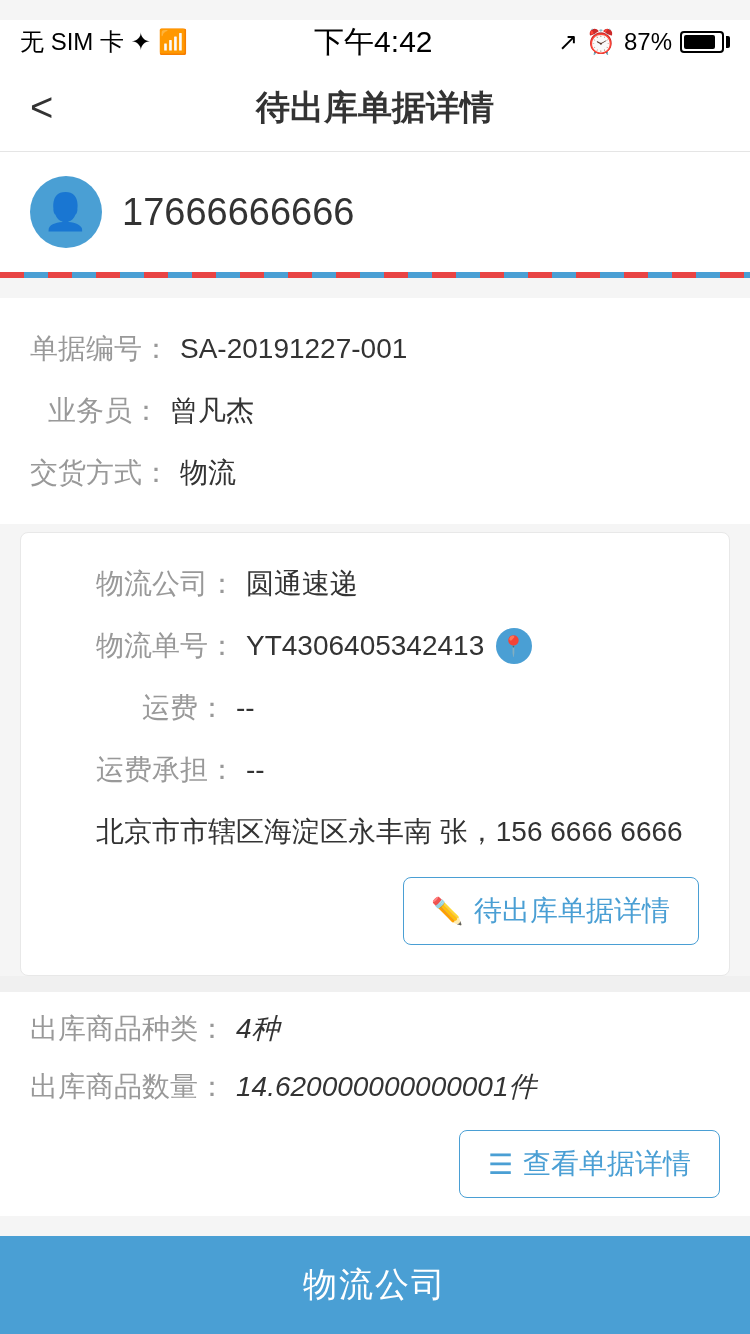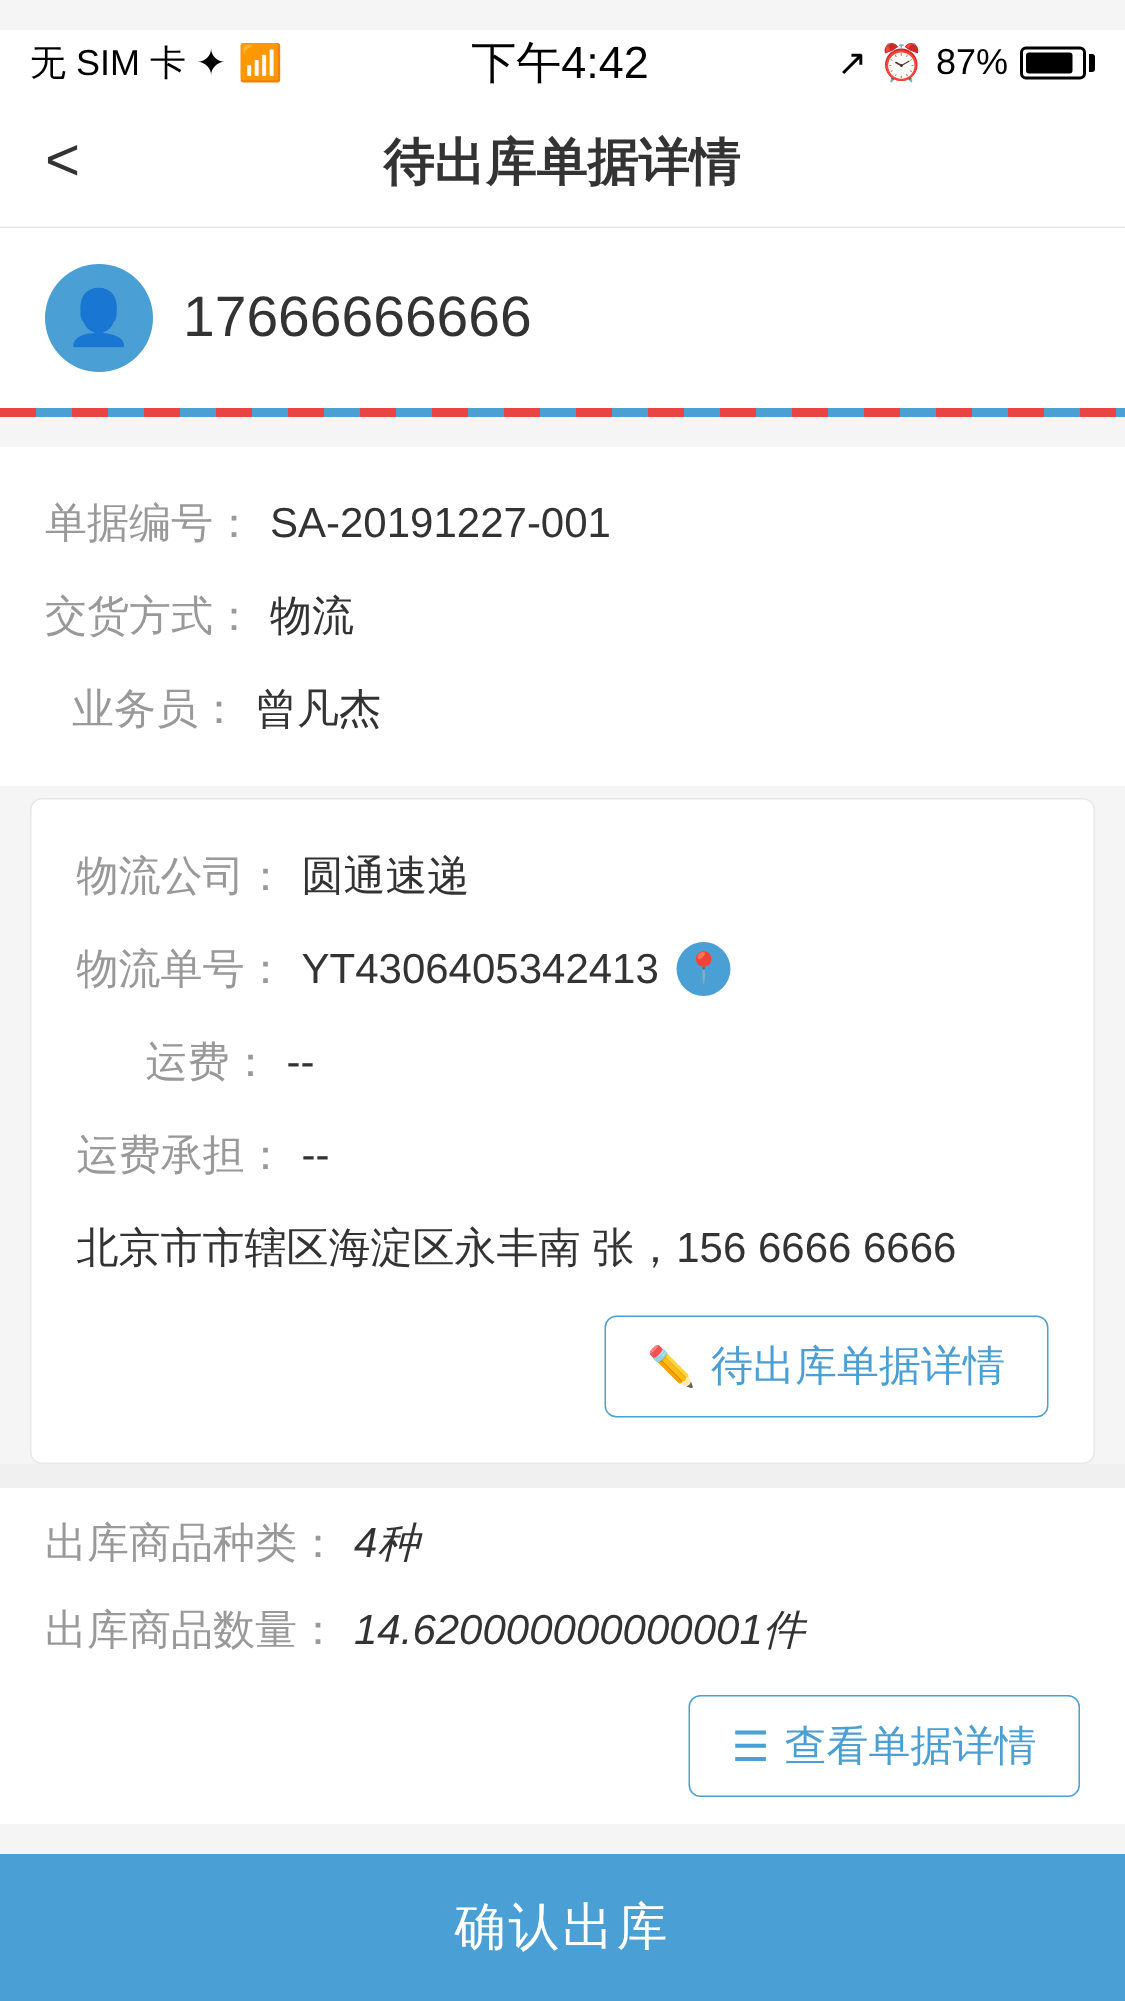--- a/index.html
+++ b/index.html
@@ -123,20 +123,21 @@
       background: #fff;
       padding: 30px 30px;
       margin-top: 20px;
     }
     .logistics-row {
       display: flex;
       align-items: flex-start;
       margin-bottom: 20px;
       font-size: 28px;
       line-height: 1.5;
+      margin-left: 45px;
     }
     .logistics-row:last-child { margin-bottom: 0; }
     .logistics-label {
       color: #999;
       min-width: 130px;
       text-align: right;
       margin-right: 10px;
       flex-shrink: 0;
     }
     .logistics-value {
@@ -325,26 +326,26 @@
   </div>
 
   <div class="dashed-divider"></div>
 
   <div class="info-section">
     <div class="info-row">
       <span class="info-label">单据编号：</span>
       <span class="info-value">SA-20191227-001</span>
     </div>
     <div class="info-row">
+      <span class="info-label">业务员：</span>
+      <span class="info-value">曾凡杰</span>
+    </div>
+    <div class="info-row">
       <span class="info-label">交货方式：</span>
       <span class="info-value">物流</span>
-    </div>
-    <div class="info-row">
-      <span class="info-label">业务员：</span>
-      <span class="info-value">曾凡杰</span>
     </div>
   </div>
 
   <div class="logistics-section" style="margin-top:8px; border:1px solid #e8e8e8; border-radius:8px; margin-left:20px; margin-right:20px;">
     <div class="logistics-row">
       <span class="logistics-label">物流公司：</span>
       <span class="logistics-value">圆通速递</span>
     </div>
     <div class="logistics-row">
       <span class="logistics-label">物流单号：</span>
@@ -390,14 +391,14 @@
         <span>☰</span>
         <span>查看单据详情</span>
       </button>
     </div>
   </div>
 
   <div class="empty-space"></div>
 </div>
 
 <div class="confirm-bar">
-  <span class="confirm-text">确认出库</span>
+  <span class="confirm-text">物流公司</span>
 </div>
 
 </body></html>

